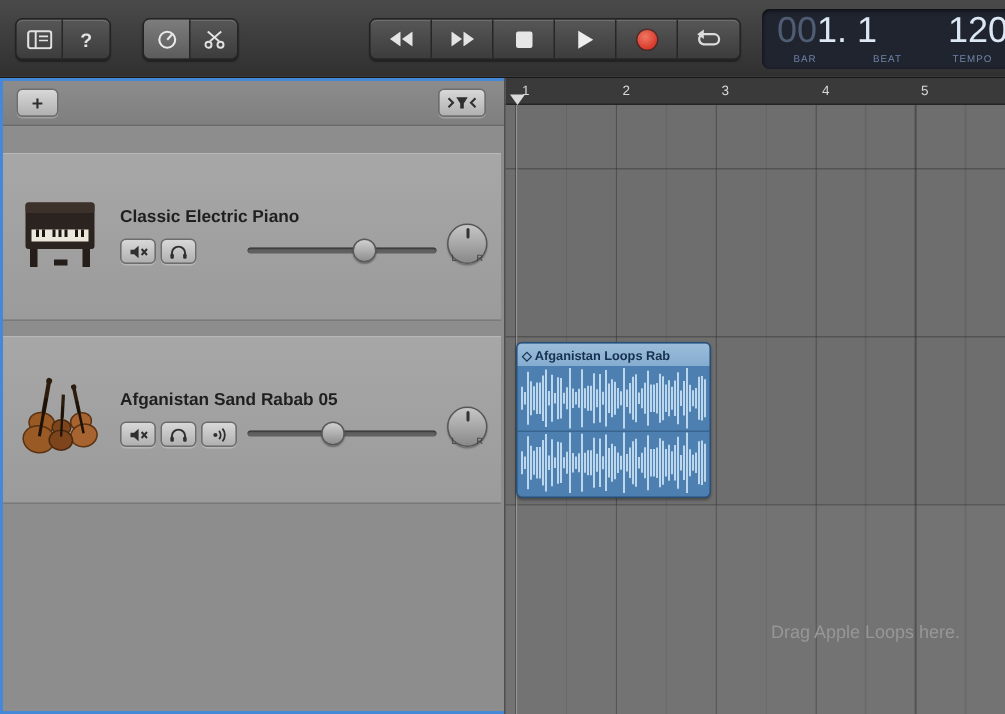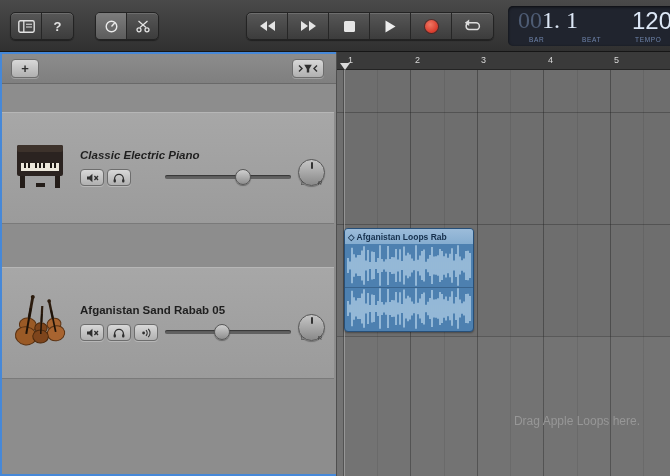--- a/index.html
+++ b/index.html
@@ -23,21 +23,21 @@
   .grp-transport { left:246px; }
   .help-q { font-size:13px; font-weight:bold; color:#e3e3e3; }
   .stop-sq { width:11px; height:11px; background:#e6e6e6; border-radius:1.5px; }
   .rec-dot { width:13px; height:13px; border-radius:50%;
     background:radial-gradient(circle at 40% 35%, #f07763, #d93a2b 70%);
     box-shadow:0 0 0 1px rgba(90,10,5,.5); }
 
   
   .lcd { position:absolute; left:508px; top:6px; width:212px; height:40px;
     background:#20242e; border-radius:5px; box-shadow: inset 0 1px 3px rgba(0,0,0,.7); }
-  .lcd-row { position:absolute; left:10px; top:1px; font-size:24px; color:#dce7f5; white-space:pre;font-family:Liberation Serif, serif; }
+  .lcd-row { position:absolute; left:10px; top:1px; font-size:24px; color:#dce7f5; white-space:pre; }
   .lcd-dim { color:#4e5c74; }
   .lcd-label { position:absolute; font-size:6.5px; letter-spacing:.7px; color:#6e84ab; }
   .lbl-bar  { left:21px; top:30px; }
   .lbl-beat { left:74px; top:30px; }
   .lcd-tempo { position:absolute; left:124px; top:1px; font-size:24px; color:#dce7f5; }
   .lbl-tempo { left:127px; top:30px; }
 
   
   .panel { position:absolute; left:0; top:52px; width:336px; height:424px;
     background:#8d8d8d; border:2px solid #4688d8; border-right:none; }
@@ -46,22 +46,22 @@
   .small-btn { background:linear-gradient(#d8d8d8,#b0b0b0); border:1px solid #6d6d6d;
     border-radius:4px; color:#2e2e2e; display:flex; align-items:center; justify-content:center;
     box-shadow:0 1px 0 rgba(255,255,255,.25); }
   .add-btn { position:absolute; left:9px; top:5px; width:28px; height:19px;
     font-size:13px; font-weight:bold; }
   .filter-btn { position:absolute; right:12px; top:5px; width:32px; height:19px; }
 
   .track-row { position:absolute; left:0; width:332px; height:112px;
     background:linear-gradient(#a7a7a7,#9b9b9b);
     border-top:1px solid #b6b6b6; border-bottom:1px solid #7a7a7a; }
-  .row-1 { top:58px;font-style:italic; }
-  .row-2 { top:170px;margin-top:43px; }
+  .row-1 { top:48px; }
+  .row-2 { top:170px; }
   .track-icon { position:absolute; left:8px; top:26px; width:64px; height:60px; }
   .track-name { position:absolute; left:78px; top:36px; font-size:11.5px; font-weight:bold; color:#1f1f1f; }
   .ctrl-row { position:absolute; left:78px; top:56px; display:flex; gap:3px; }
   .ctrl-btn { width:24px; height:17px; }
   .slider { position:absolute; left:163px; top:62px; width:126px; height:4px;
     background:#616161; border-radius:2px; box-shadow: inset 0 1px 1px rgba(0,0,0,.45); }
   .slider-thumb { position:absolute; top:-6px; width:16px; height:16px; border-radius:50%;
     background:linear-gradient(#d0d0d0,#8e8e8e); border:1px solid #585858;
     box-shadow:0 1px 1px rgba(0,0,0,.35); }
   .pan { position:absolute; right:9px; top:46px; width:27px; height:27px; border-radius:50%;

